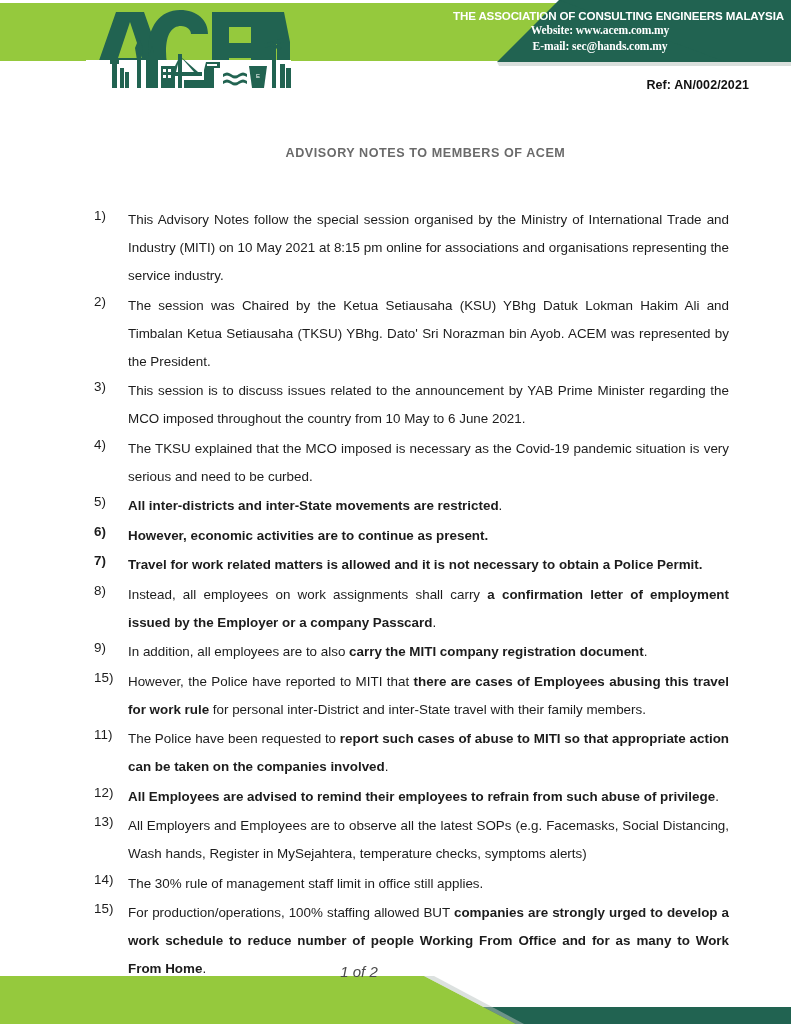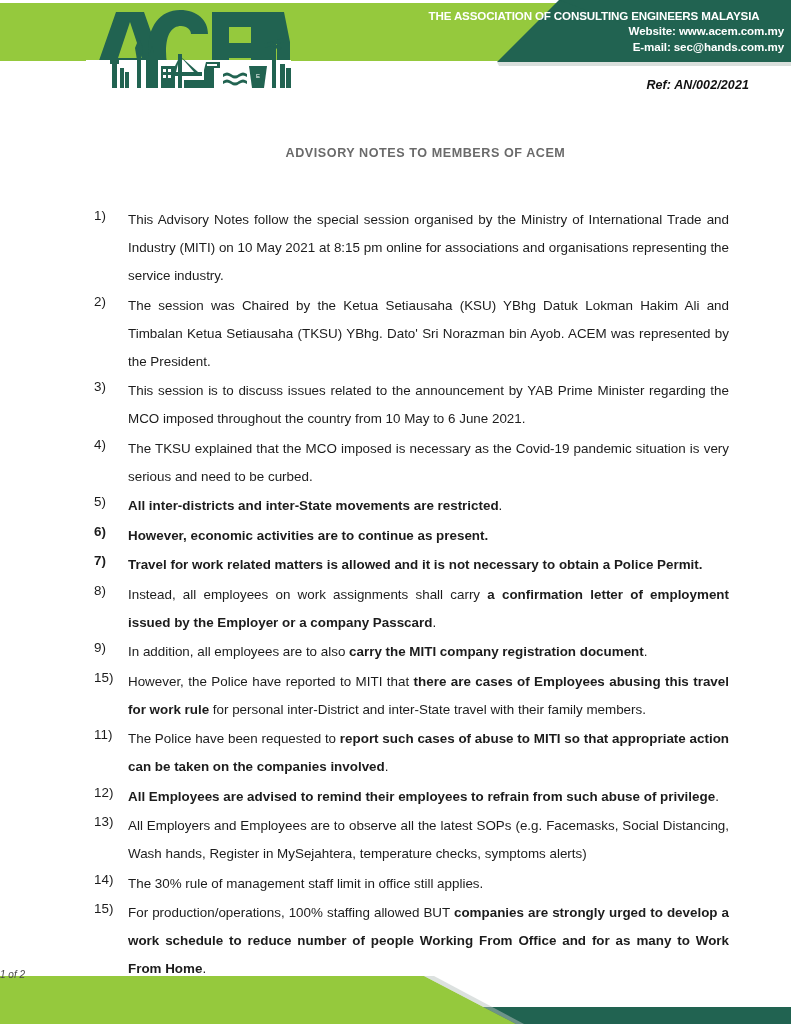--- a/index.html
+++ b/index.html
@@ -31,44 +31,43 @@
     left: 404px;
     width: 380px;
     color: #ffffff;
     font-family: "Liberation Sans", sans-serif;
     font-size: 11.6px;
     font-weight: bold;
     line-height: 15.4px;
     letter-spacing: -0.1px;
     text-align: center;
   }
-  #header-contact .org-name { letter-spacing: -0.15px; }
+  #header-contact .org-name { letter-spacing: -0.15px; text-align: right; }
   #header-contact .line { display: block; white-space: nowrap; }
-  #header-contact .line.sub { text-align: right; padding-left: 12px; }
+  #header-contact .line.sub { text-align: center; padding-left: 12px; font-family: Liberation Serif, serif; }
 
   
   #logo {
     position: absolute;
     top: 8px;
     left: 86px;
     width: 205px;
     height: 86px;
   }
 
   
   #ref-line {
     position: absolute;
     top: 78px;
     left: 0;
     width: 749px;
     text-align: right;
     font-family: "Liberation Sans", sans-serif;
     font-size: 12.5px;
     font-weight: bold;
-    font-style: italic;
     color: #111111;
     letter-spacing: 0.1px;
   }
 
   
   #doc-title {
     position: absolute;
     top: 146px;
     left: 0;
     width: 791px;
@@ -124,23 +123,23 @@
     width: 791px;
     height: 80px;
     overflow: hidden;
   }
   #footer-svg { display: block; }
   #page-number {
     position: absolute;
     left: 0;
     bottom: 44px;
     width: 718px;
-    text-align: left;
-    font-family: "Liberation Sans", sans-serif;
-    font-size: 10px;
+    text-align: center;
+    font-family: "Liberation Sans", sans-serif;
+    font-size: 15px;
     font-style: italic;
     color: #4a4a4a;
     margin-top: 16px;
   }
 </style>
 </head>
 <body>
 
 <div id="header-band">
   <svg id="header-svg" width="791" height="110" viewBox="0 0 791 110">

